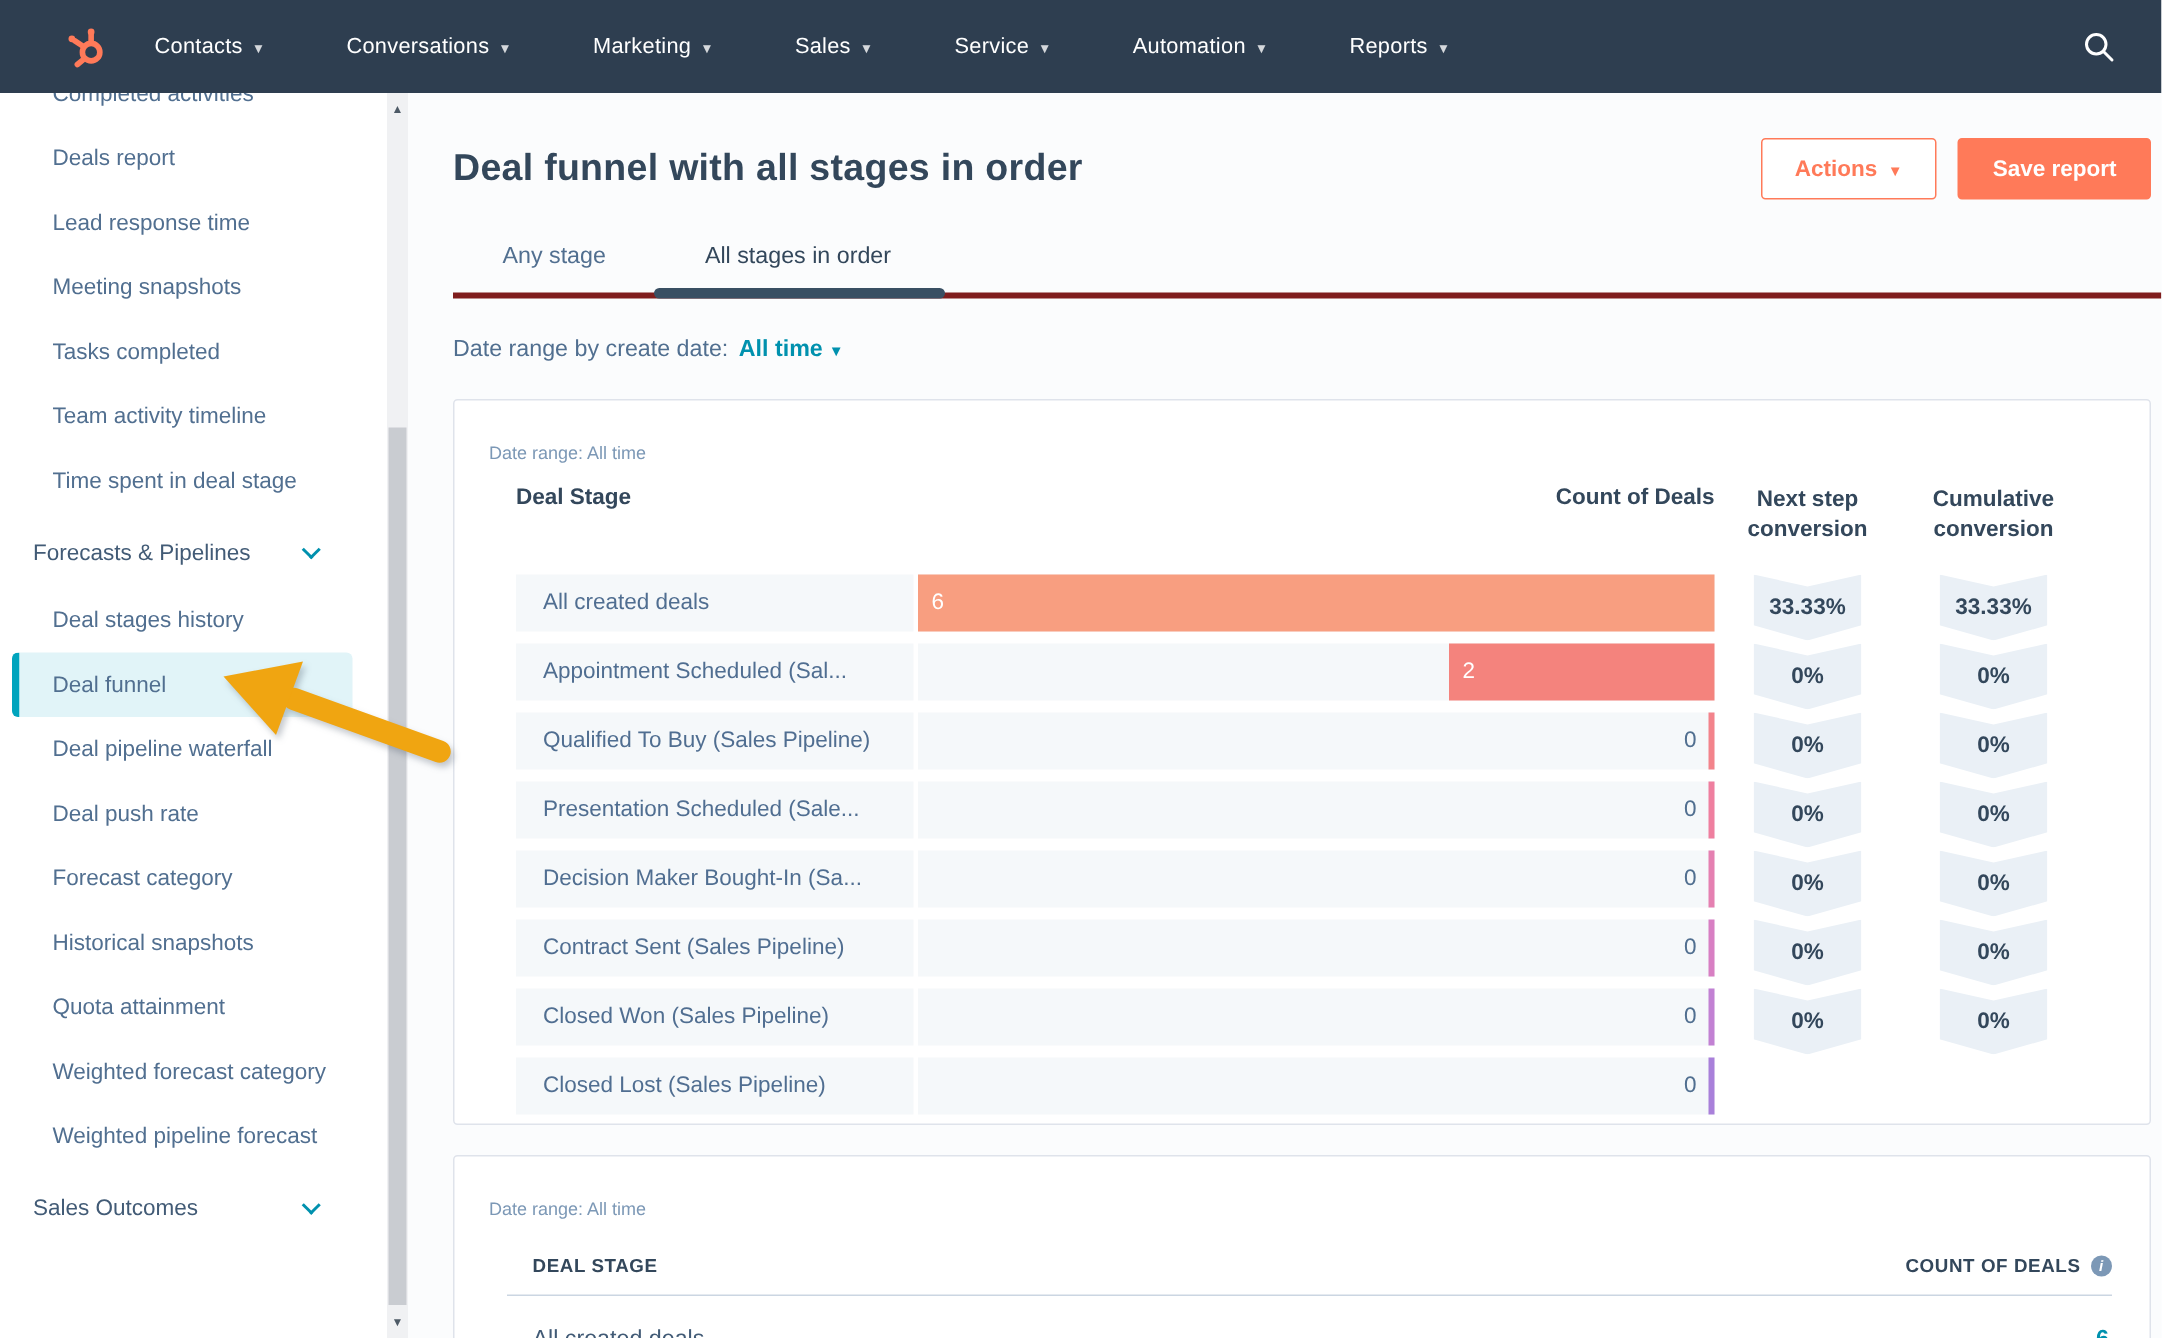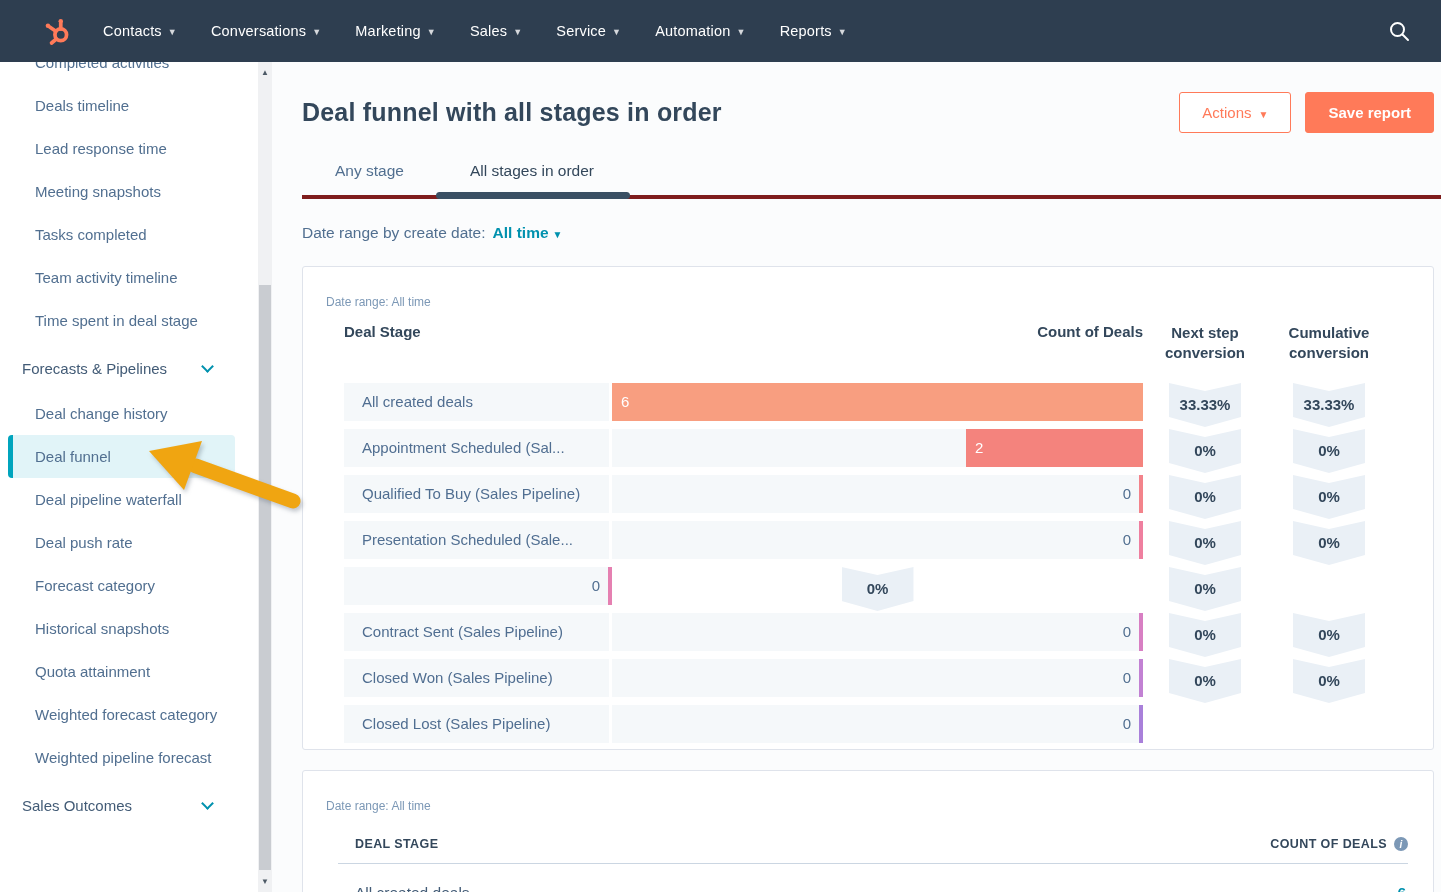--- a/index.html
+++ b/index.html
@@ -2,21 +2,21 @@
 <html><head>
 <meta charset="utf-8">
 <style>
   * { margin:0; padding:0; box-sizing:border-box; }
   html,body { width:1441px; height:892px; overflow:hidden; }
   body { font-family:"Liberation Sans", sans-serif; background:#ffffff; position:relative; }
 
   
   .topnav { height:62px; background:#2e3e50; display:flex; align-items:center; position:relative; z-index:60; }
   .logo { margin-left:42px; display:flex; align-items:center; }
-  .nav-items { display:flex; margin-left:14px; }
+  .nav-items { display:flex; margin-left:14px;gap:20px; }
   .nav-item { padding:0 17px; color:#ffffff; font-size:14.5px; font-weight:500; letter-spacing:.2px; display:flex; align-items:center; cursor:pointer; }
   .nav-item .caret { font-size:9px; margin-left:6px; opacity:.8; margin-top:2px; }
   .search-btn { position:absolute; right:30px; top:19px; cursor:pointer; }
 
   
   .layout { display:flex; height:830px; position:relative; }
 
   
   .sidebar { width:272px; flex-shrink:0; background:#ffffff; position:relative; overflow:hidden; }
   .sb-list { margin-top:-21px; padding-right:14px; }
@@ -33,21 +33,21 @@
   
   .annotation-arrow { position:absolute; left:0; top:0; z-index:40; pointer-events:none;
     filter:drop-shadow(2px 3px 2px rgba(45,62,80,.28)); }
 
   
   .main { flex:1; background:#fbfcfd; padding:30px 0 0 30px; overflow:hidden; position:relative; }
   .main-header { width:1132px; display:flex; justify-content:space-between; align-items:center; }
   .page-title { font-size:25px; font-weight:600; color:#33475b; letter-spacing:.2px; }
   .btns { display:flex; align-items:center; }
   .btn { font-size:15px; border-radius:3px; padding:11px 22px; cursor:pointer; font-family:"Liberation Sans", sans-serif; }
-  .btn-actions { background:#ffffff; border:1px solid #ff7a59; color:#ff7a59; font-weight:400; }
+  .btn-actions { background:#ffffff; border:1px solid #ff7a59; color:#ff7a59; font-weight:700; }
   .btn-actions .caret { font-size:10px; margin-left:7px; }
   .btn-save { background:#ff7a59; border:1px solid #ff7a59; color:#ffffff; font-weight:600; margin-left:14px; }
 
   .tabs { width:1139px; margin-top:22px; position:relative; border-bottom:4px solid #7f1d1d; height:44px; display:flex; }
   .tab { padding:0 33px; font-size:15.5px; color:#516f90; cursor:pointer; line-height:32px; }
   .tab.active { color:#33475b; }
   .tab-underline { position:absolute; left:134px; bottom:-4px; width:194px; height:7px; border-radius:4px; background:#394f63; }
 
   .filter-row { margin-top:25px; font-size:15.5px; color:#516f90; display:flex; }
   .filter-value { color:#0091ae; font-weight:700; margin-left:7px; cursor:pointer; }
@@ -137,31 +137,31 @@
       <path d="M15.5 15.5 L21 21" stroke="#ffffff" stroke-width="2" stroke-linecap="round"></path>
     </svg>
   </div>
 </div>
 
 <div class="layout">
 
   <div class="sidebar">
     <div class="sb-list">
         <div class="sb-item"><span class="lbl">Completed activities</span></div>
-        <div class="sb-item"><span class="lbl">Deals timeline</span></div>
+        <div class="sb-item"><span class="lbl">Deals report</span></div>
         <div class="sb-item"><span class="lbl">Lead response time</span></div>
         <div class="sb-item"><span class="lbl">Meeting snapshots</span></div>
         <div class="sb-item"><span class="lbl">Tasks completed</span></div>
         <div class="sb-item"><span class="lbl">Team activity timeline</span></div>
         <div class="sb-item"><span class="lbl">Time spent in deal stage</span></div>
         <div class="sb-item section">
           <span class="lbl">Forecasts &amp; Pipelines</span>
           <span class="chev"></span>
         </div>
-        <div class="sb-item"><span class="lbl">Deal change history</span></div>
+        <div class="sb-item"><span class="lbl">Deal stages history</span></div>
         <div class="sb-item selected"><span class="lbl">Deal funnel</span></div>
         <div class="sb-item"><span class="lbl">Deal pipeline waterfall</span></div>
         <div class="sb-item"><span class="lbl">Deal push rate</span></div>
         <div class="sb-item"><span class="lbl">Forecast category</span></div>
         <div class="sb-item"><span class="lbl">Historical snapshots</span></div>
         <div class="sb-item"><span class="lbl">Quota attainment</span></div>
         <div class="sb-item"><span class="lbl">Weighted forecast category</span></div>
         <div class="sb-item"><span class="lbl">Weighted pipeline forecast</span></div>
         <div class="sb-item section">
           <span class="lbl">Sales Outcomes</span>
@@ -248,20 +248,21 @@
               <div class="fbar" style="width: 4px; background: rgb(239, 127, 159);"></div>
             </div>
             <div>
               <div class="badge">0%</div>
             </div>
             <div>
               <div class="badge">0%</div>
             </div>
           </div>
           <div class="frow">
+            <div class="flabel">Decision Maker Bought-In (Sa...</div>
             <div class="ftrack">
               <span class="zero">0</span>
               <div class="fbar" style="width: 4px; background: rgb(229, 128, 177);"></div>
             </div>
             <div>
               <div class="badge">0%</div>
             </div>
             <div>
               <div class="badge">0%</div>
             </div>

